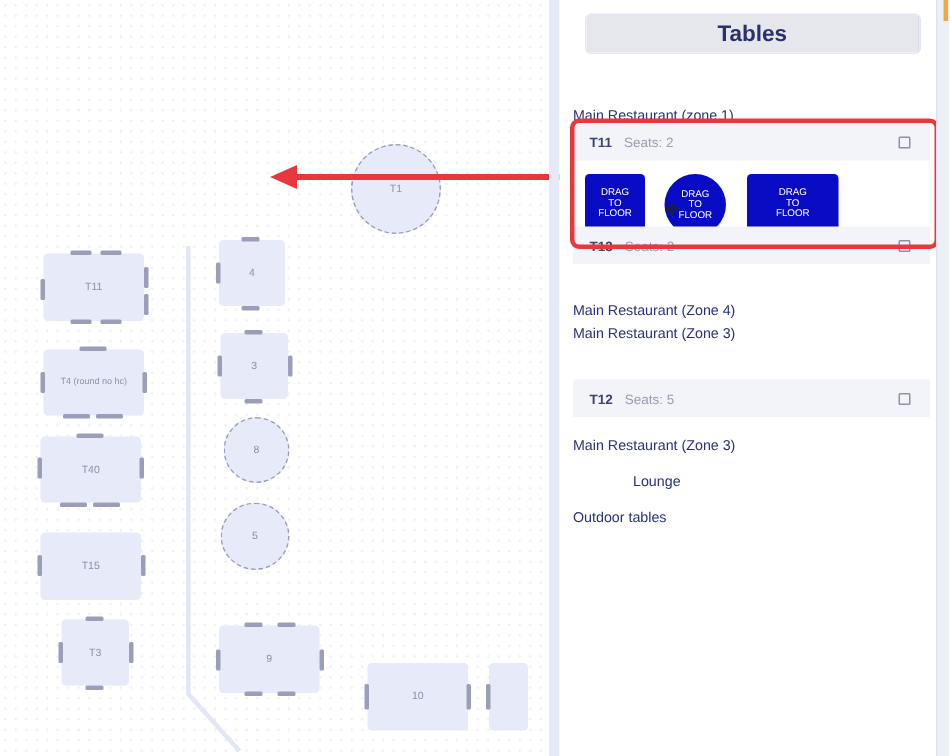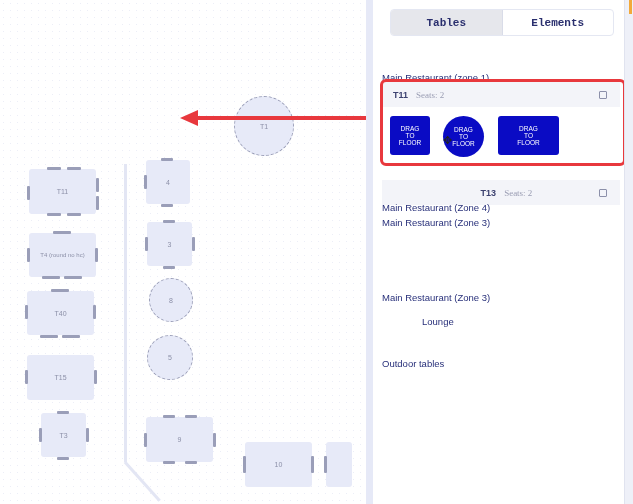--- a/index.html
+++ b/index.html
@@ -21,28 +21,28 @@
                 border-top:8px solid transparent; border-bottom:8px solid transparent;
                 border-right:18px solid #e8383d; }
   
   .panel-edge { position:absolute; left:366px; top:0; width:7px; height:504px; background:#e6e9f7; }
   .panel { position:absolute; left:373px; top:0; width:251px; height:504px; background:#ffffff; }
   .scroll-track { position:absolute; left:624px; top:0; width:9px; height:504px; background:#eef0f8;
                   border-left:1px solid #e0e3ef; box-sizing:border-box; }
   .scroll-thumb { position:absolute; left:629px; top:0; width:3px; height:14px; background:#f2a93b; }
   .tabs { position:absolute; left:17px; top:9px; width:224px; height:27px; border:1px solid #e4e7f2;
           border-radius:4px; display:flex; box-sizing:border-box; overflow:hidden; }
-  .tab { flex:1; font-size:11px; font-weight:bold; color:#2a2f6e; display:flex; align-items:center;
-         justify-content:center; cursor:pointer;font-family:Liberation Mono, monospace; }
+  .tab { flex:1; font-size:15px; font-weight:bold; color:#2a2f6e; display:flex; align-items:center;
+         justify-content:center; cursor:pointer; }
   .tab.active { background:#e6e7ec; border-right:1px solid #d9dce8; }
   .zone { position:absolute; left:9px; font-size:9.5px; color:#28307a; }
   .row { position:absolute; left:9px; width:238px; height:25px; background:#f3f4f9; box-sizing:border-box;
          display:flex; align-items:center; padding-left:11px; font-size:9px; }
   .row .tname { color:#3d4270; font-weight:bold; margin-right:8px; }
-  .row .seats { color:#9a9db3;font-family:Liberation Serif, serif; }
+  .row .seats { color:#9a9db3; }
   .row .chk { position:absolute; right:13px; top:9px; width:6px; height:6px; border:1.2px solid #8c90aa;
               border-radius:1px; }
   .highlight { position:absolute; left:380px; top:79px; width:246px; height:87px; border:3px solid #e8383d;
                border-radius:6px; box-sizing:border-box; }
   .drag { position:absolute; background:#0a0bc4; color:#ffffff; font-size:6.5px; line-height:7px;
           text-align:center; display:flex; align-items:center; justify-content:center; border-radius:3px;
           white-space:pre-line; }
   .drag.round { border-radius:50%; }
   .cursor { position:absolute; left:443px; top:135px; color:#222; font-size:11px; line-height:11px; }
 </style>
@@ -144,53 +144,57 @@
   <div class="seat v" style="left:324px;top:456px;height:17px;"></div>
 </div>
 
 <div class="arrow-line"></div>
 <div class="arrow-head"></div>
 
 <div class="panel-edge"></div>
 <div class="panel">
   <div class="tabs">
     <div class="tab active">Tables</div>
-    <div class="tab">Elements</div>
   </div>
 
   <div class="zone" style="top:72px;">Main Restaurant (zone 1)</div>
 
   <div class="row" style="top:82px;">
     <span class="tname">T11</span>
     <span class="seats">Seats: 2</span>
     <span class="chk"></span>
   </div>
 
   <div class="drag" style="left:17px;top:116px;width:40px;height:39px;">DRAG
 TO
 FLOOR</div>
   <div class="drag round" style="left:70px;top:116px;width:41px;height:41px;">DRAG
 TO
 FLOOR</div>
   <div class="drag" style="left:125px;top:116px;width:61px;height:39px;">DRAG
 TO
 FLOOR</div>
 
-  <div class="row" style="top:180px;justify-content:center;">
+  <div class="row" style="top:151px;">
     <span class="tname">T13</span>
     <span class="seats">Seats: 2</span>
     <span class="chk"></span>
   </div>
 
   <div class="zone" style="top:202px;">Main Restaurant (Zone 4)</div>
   <div class="zone" style="top:217px;">Main Restaurant (Zone 3)</div>
 
+  <div class="row" style="top:253px;">
+    <span class="tname">T12</span>
+    <span class="seats">Seats: 5</span>
+    <span class="chk"></span>
+  </div>
 
   <div class="zone" style="top:292px;">Main Restaurant (Zone 3)</div>
   <div class="zone" style="top:316px;padding-left:40px;">Lounge</div>
-  <div class="zone" style="top:358px;">Outdoor tables</div>
+  <div class="zone" style="top:340px;">Outdoor tables</div>
 </div>
 
 <div class="highlight"></div>
 <div class="cursor">✥</div>
 
 <div class="scroll-track"></div>
 <div class="scroll-thumb"></div>
 
 </body></html>

